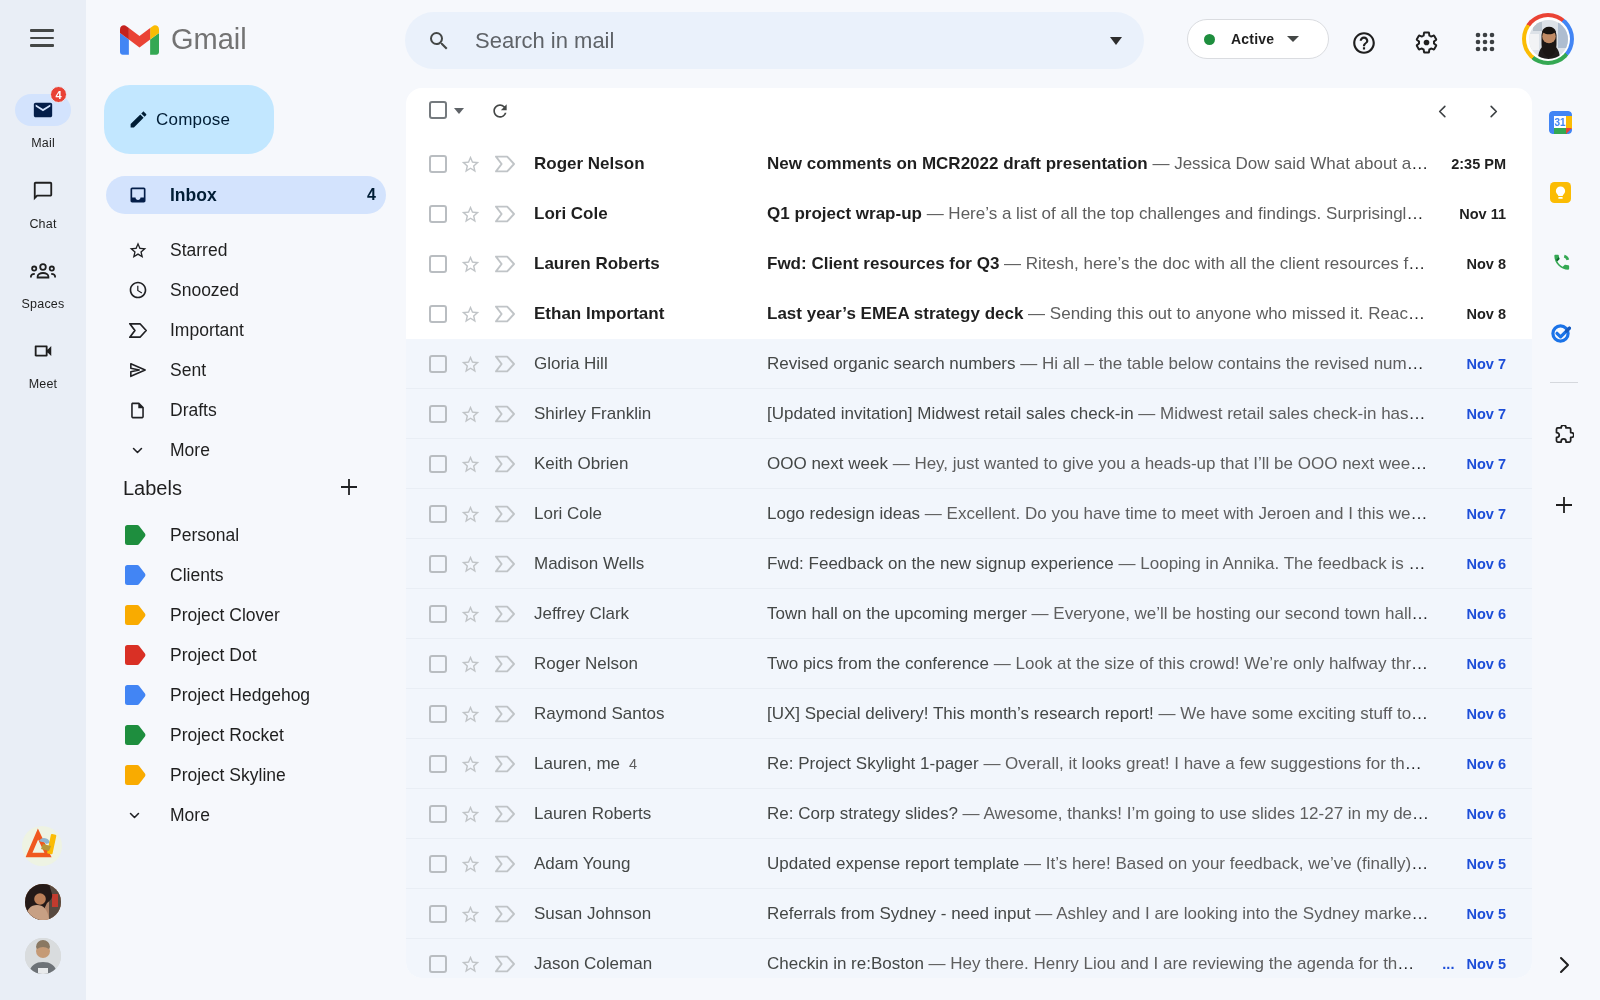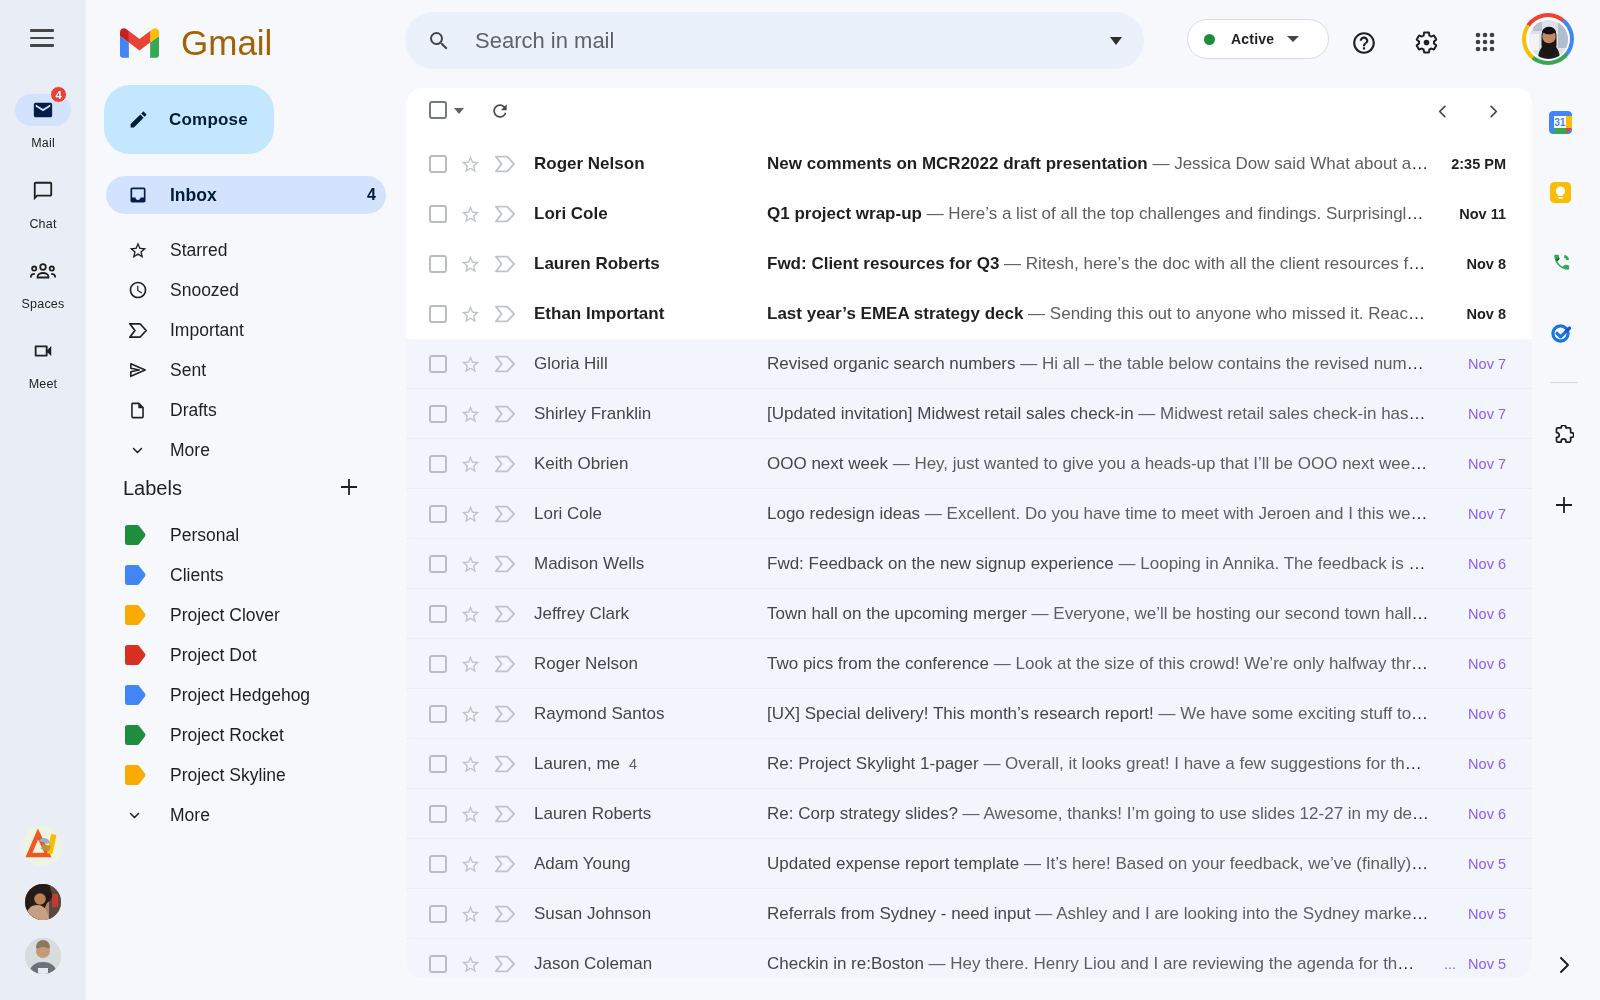--- a/index.html
+++ b/index.html
@@ -8,23 +8,23 @@
 
 .rail{position:absolute;left:0;top:0;width:86px;height:1000px;background:#e9eef6}
 .hamb{position:absolute;left:30px;top:29px;width:24px;height:18px}
 .hamb div{height:2.5px;background:#444746;border-radius:1px;margin-bottom:5px}
 .railitem{position:absolute;width:86px;text-align:center}
 .mailpill{position:absolute;left:15px;top:94px;width:56px;height:32px;background:#d3e3fd;border-radius:16px;display:flex;align-items:center;justify-content:center}
 .badge{position:absolute;left:35px;top:-8px;min-width:17px;height:17px;border-radius:9px;background:#e94235;color:#fff;font-size:11px;font-weight:bold;line-height:17px;text-align:center;border:1.5px solid #e9eef6}
 .rlabel{font-size:12.5px;color:#1f1f1f;letter-spacing:.2px}
 
 .glogo{position:absolute;left:120px;top:23px;display:flex;align-items:center}
-.glogo span{font-size:35px;color:#a16207;margin-left:22px;letter-spacing:0px}
+.glogo span{font-size:29px;color:#737373;margin-left:12px;letter-spacing:0px}
 .compose{position:absolute;left:104px;top:85px;width:170px;height:69px;background:#c2e7ff;border-radius:26px;display:flex;align-items:center;padding-left:24px}
-.compose span{font-size:17px;font-weight:700;color:#001d35;margin-left:20px;letter-spacing:.2px}
+.compose span{font-size:17px;font-weight:400;color:#001d35;margin-left:7px;letter-spacing:.2px}
 .nav{position:absolute;left:106px;top:176px;width:280px}
 .nrow{height:40px;display:flex;align-items:center;padding-left:22px;font-size:17.5px;color:#1f1f1f}
 .nrow .nicon{width:20px;height:20px;margin-right:22px;flex:none;display:flex;align-items:center}
 .nrow.sel{background:#d3e3fd;border-radius:20px;height:38px;margin-bottom:16px;font-weight:bold;color:#001d35}
 .nrow .cnt{margin-left:auto;margin-right:10px;font-weight:bold;font-size:16px;color:#001d35}
 .lhead{position:absolute;left:123px;top:477px;width:240px;display:flex;align-items:center}
 .lhead span{font-size:20px;color:#1f1f1f}
 .lplus{position:absolute;left:337px;top:475px;width:24px;height:24px}
 .labels{position:absolute;left:106px;top:515px;width:280px}
 .lrow{height:40px;display:flex;align-items:center;padding-left:19px;font-size:17.5px;color:#1f1f1f}
@@ -53,21 +53,21 @@
 .row .cb{border-color:#b9bdc1;flex:none}
 .row .star{margin-left:13px;flex:none;width:21px;height:21px}
 .row .imp{margin-left:13px;flex:none;width:22px;height:18px}
 .sender{margin-left:18px;width:233px;flex:none;white-space:nowrap;overflow:hidden;color:#1f1f1f}
 .row.unread .sender,.row.unread .subj,.row.unread .date{font-weight:bold}
 .row.read .sender,.row.read .subj{color:#444746}
 .mid{flex:1;white-space:nowrap;overflow:hidden;text-overflow:ellipsis;color:#1f1f1f;padding-right:12px}
 .snip{color:#5e5e5e;font-weight:normal}
 .row.read .snip{color:#5e5e5e}
 .date{flex:none;width:90px;text-align:right;font-size:14.5px;padding-right:26px;color:#1f1f1f;white-space:nowrap}
-.row.read .date{color:#8b5cf6;font-weight:normal}
+.row.read .date{color:#1d4ed8;font-weight:bold}
 .tcount{font-size:14.5px;color:#5e5e5e;margin-left:9px;font-weight:normal}
 
 .rr{position:absolute;left:1532px;top:0;width:68px;height:1000px}
 .rricon{position:absolute;left:18px}
 .rrdiv{position:absolute;left:18px;top:382px;width:28px;height:1px;background:#d5d8dd}
 </style>
 </head>
 <body>
 
 <div class="rail">

